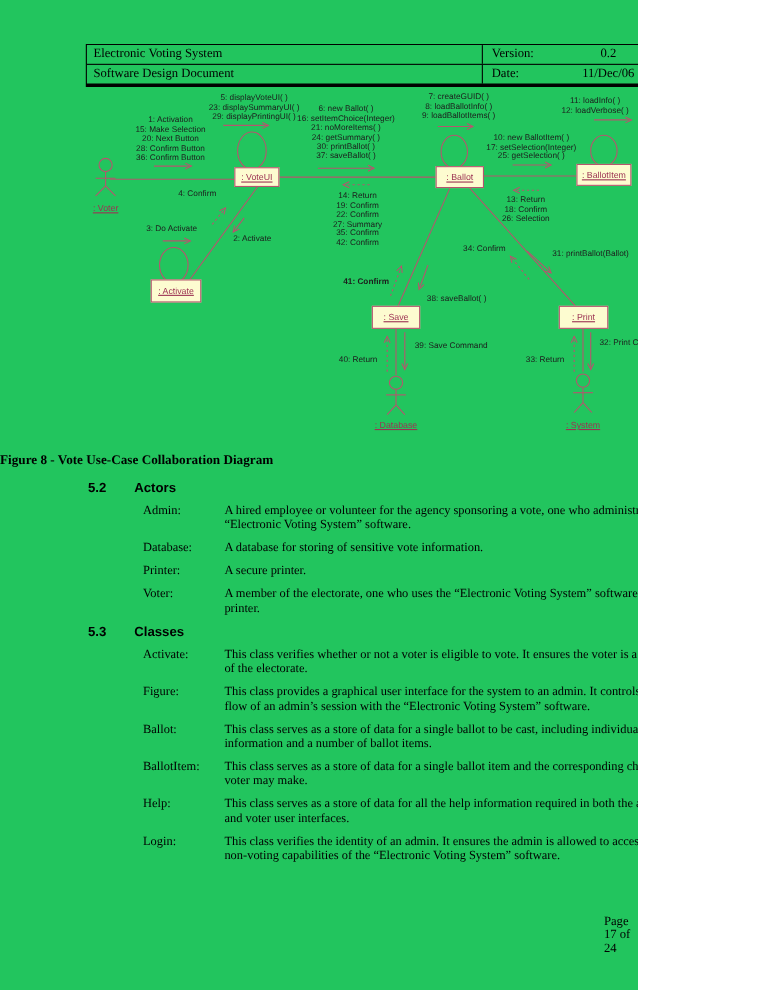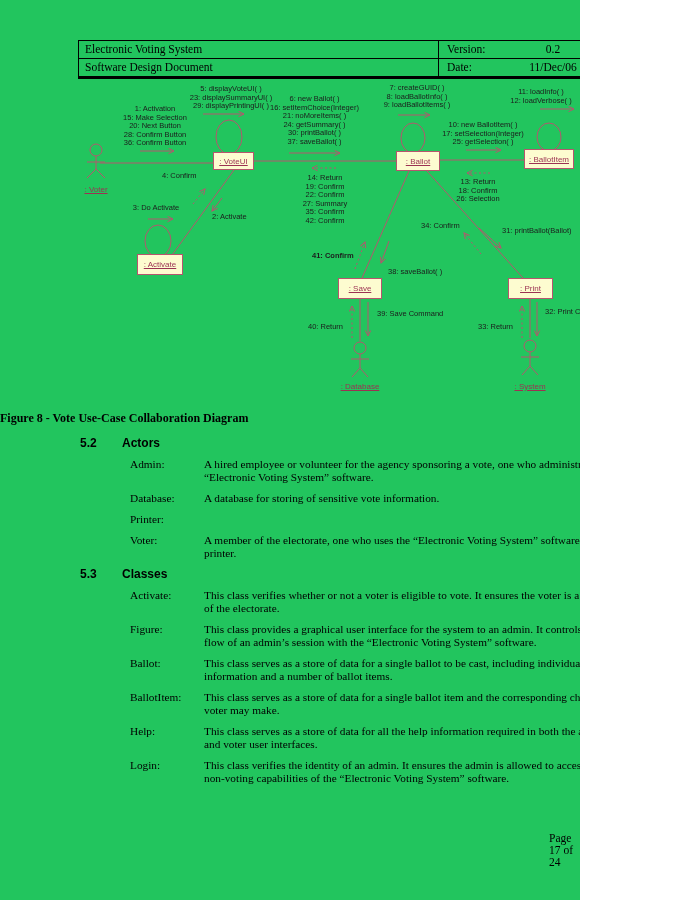--- a/index.html
+++ b/index.html
@@ -219,20 +219,21 @@
         <div class="entry">
           <span class="term">Admin:</span>
           <span class="def">A hired employee or volunteer for the agency sponsoring a vote, one who administrates the “Electronic Voting System” software.</span>
         </div>
         <div class="entry">
           <span class="term">Database:</span>
           <span class="def">A database for storing of sensitive vote information.</span>
         </div>
         <div class="entry">
           <span class="term">Printer:</span>
+          <span class="def">A secure printer.</span>
         </div>
         <div class="entry">
           <span class="term">Voter:</span>
           <span class="def">A member of the electorate, one who uses the “Electronic Voting System” software to cast a printer.</span>
         </div>
       </div>
     </div>
 
     <div class="section sec2">
       <div class="sec-head">

